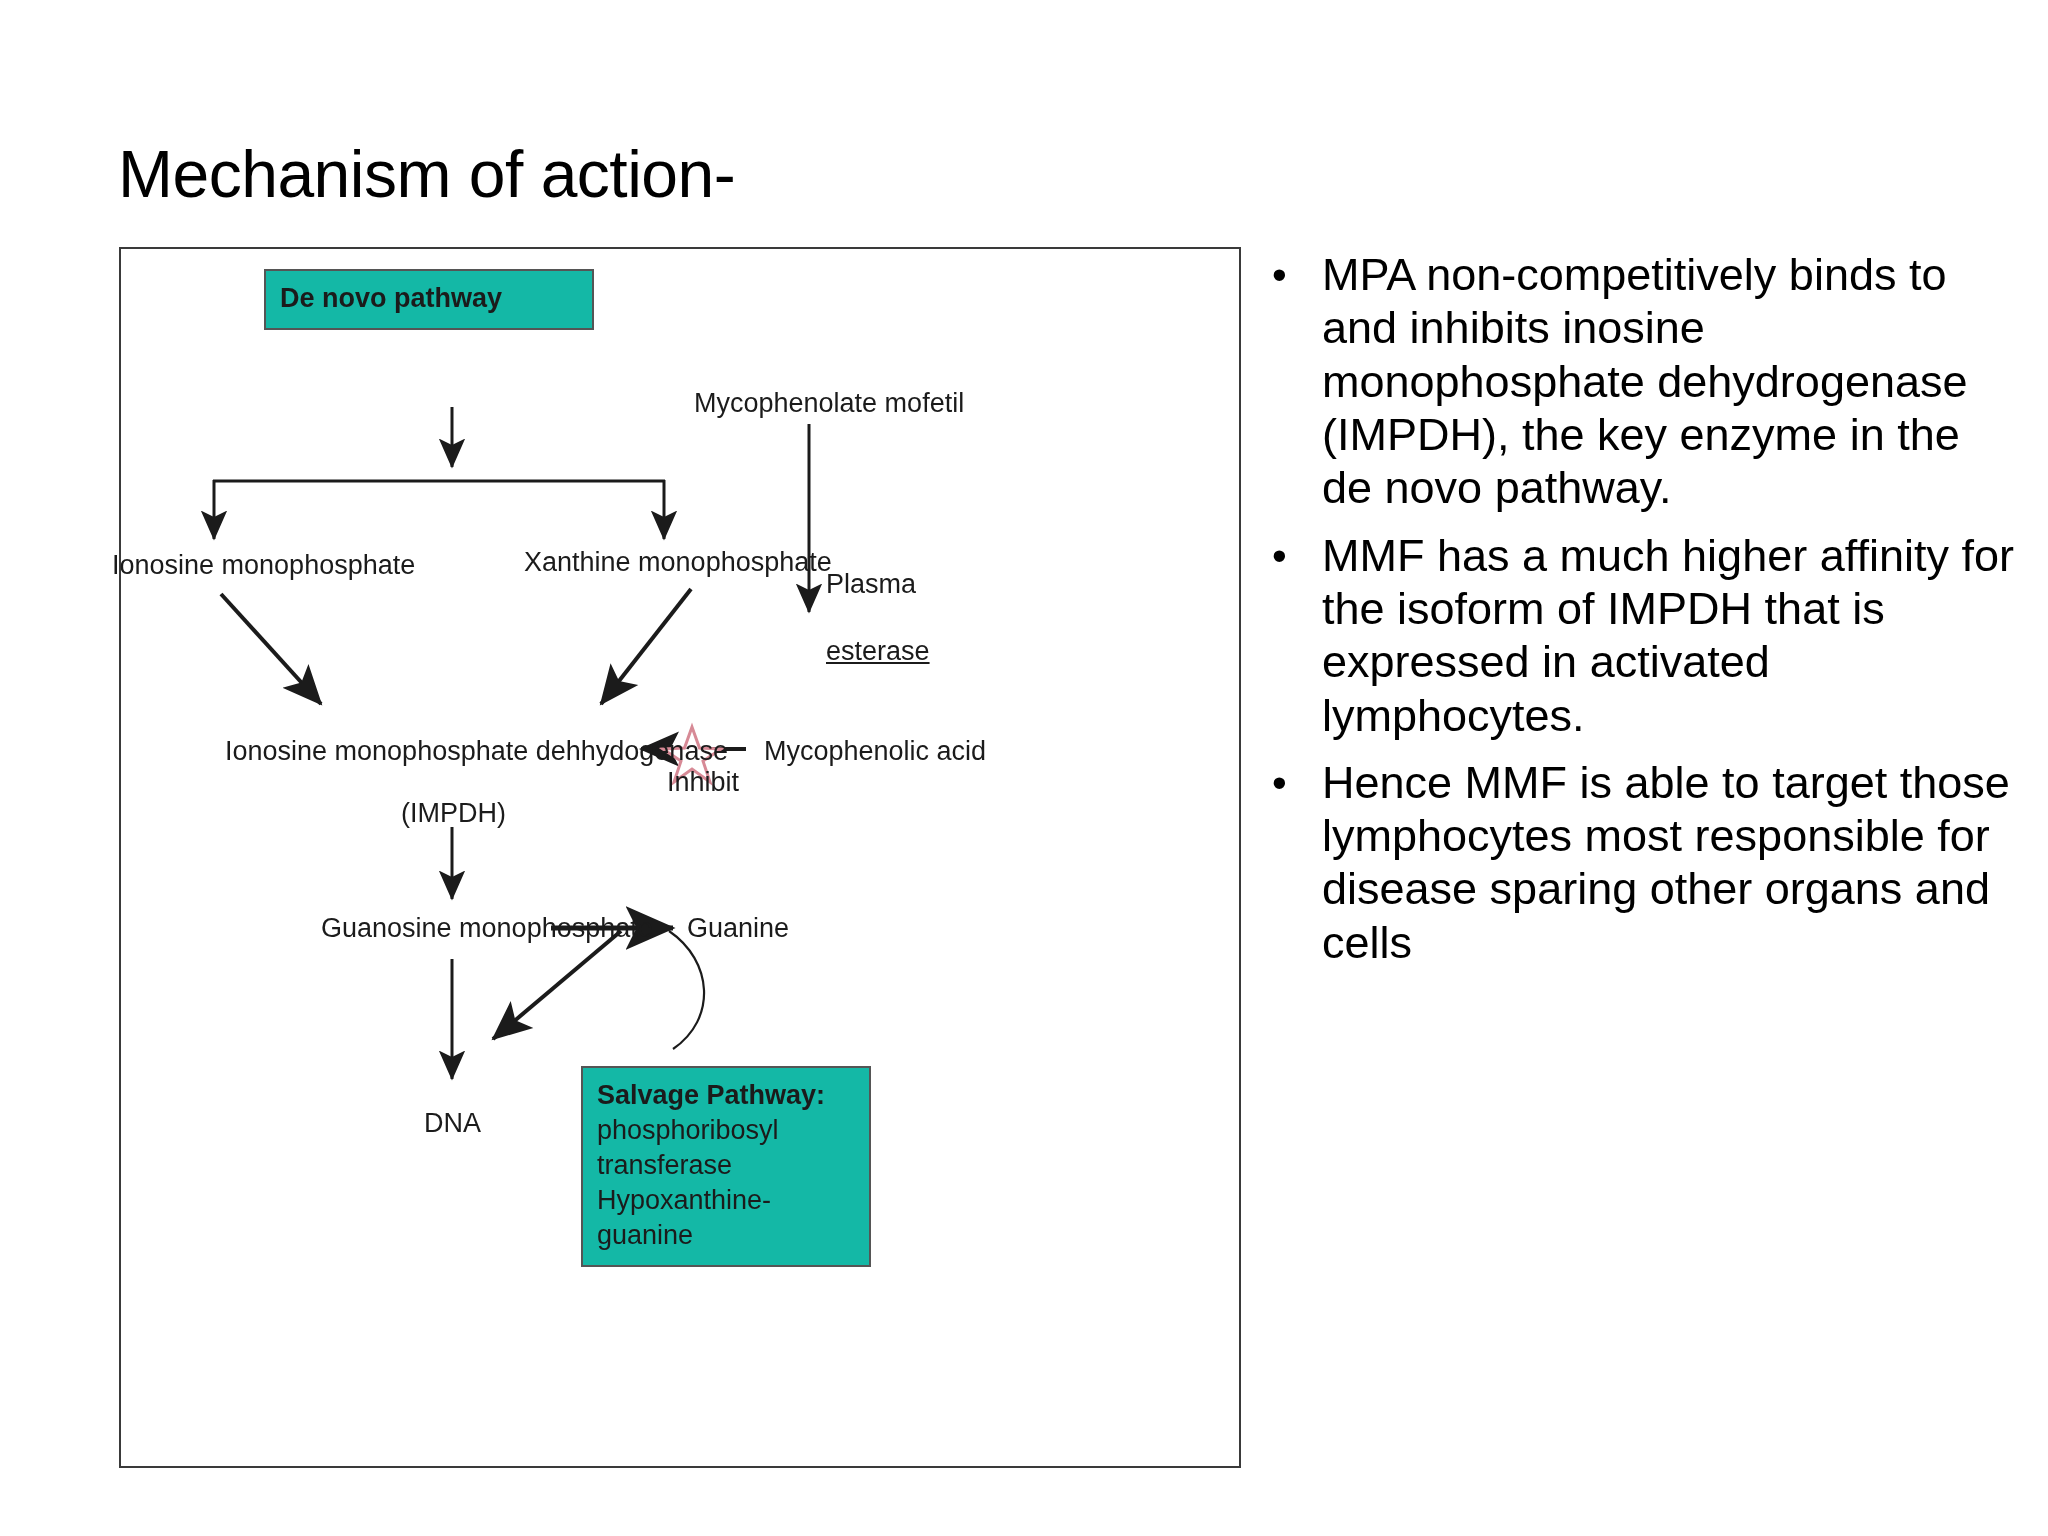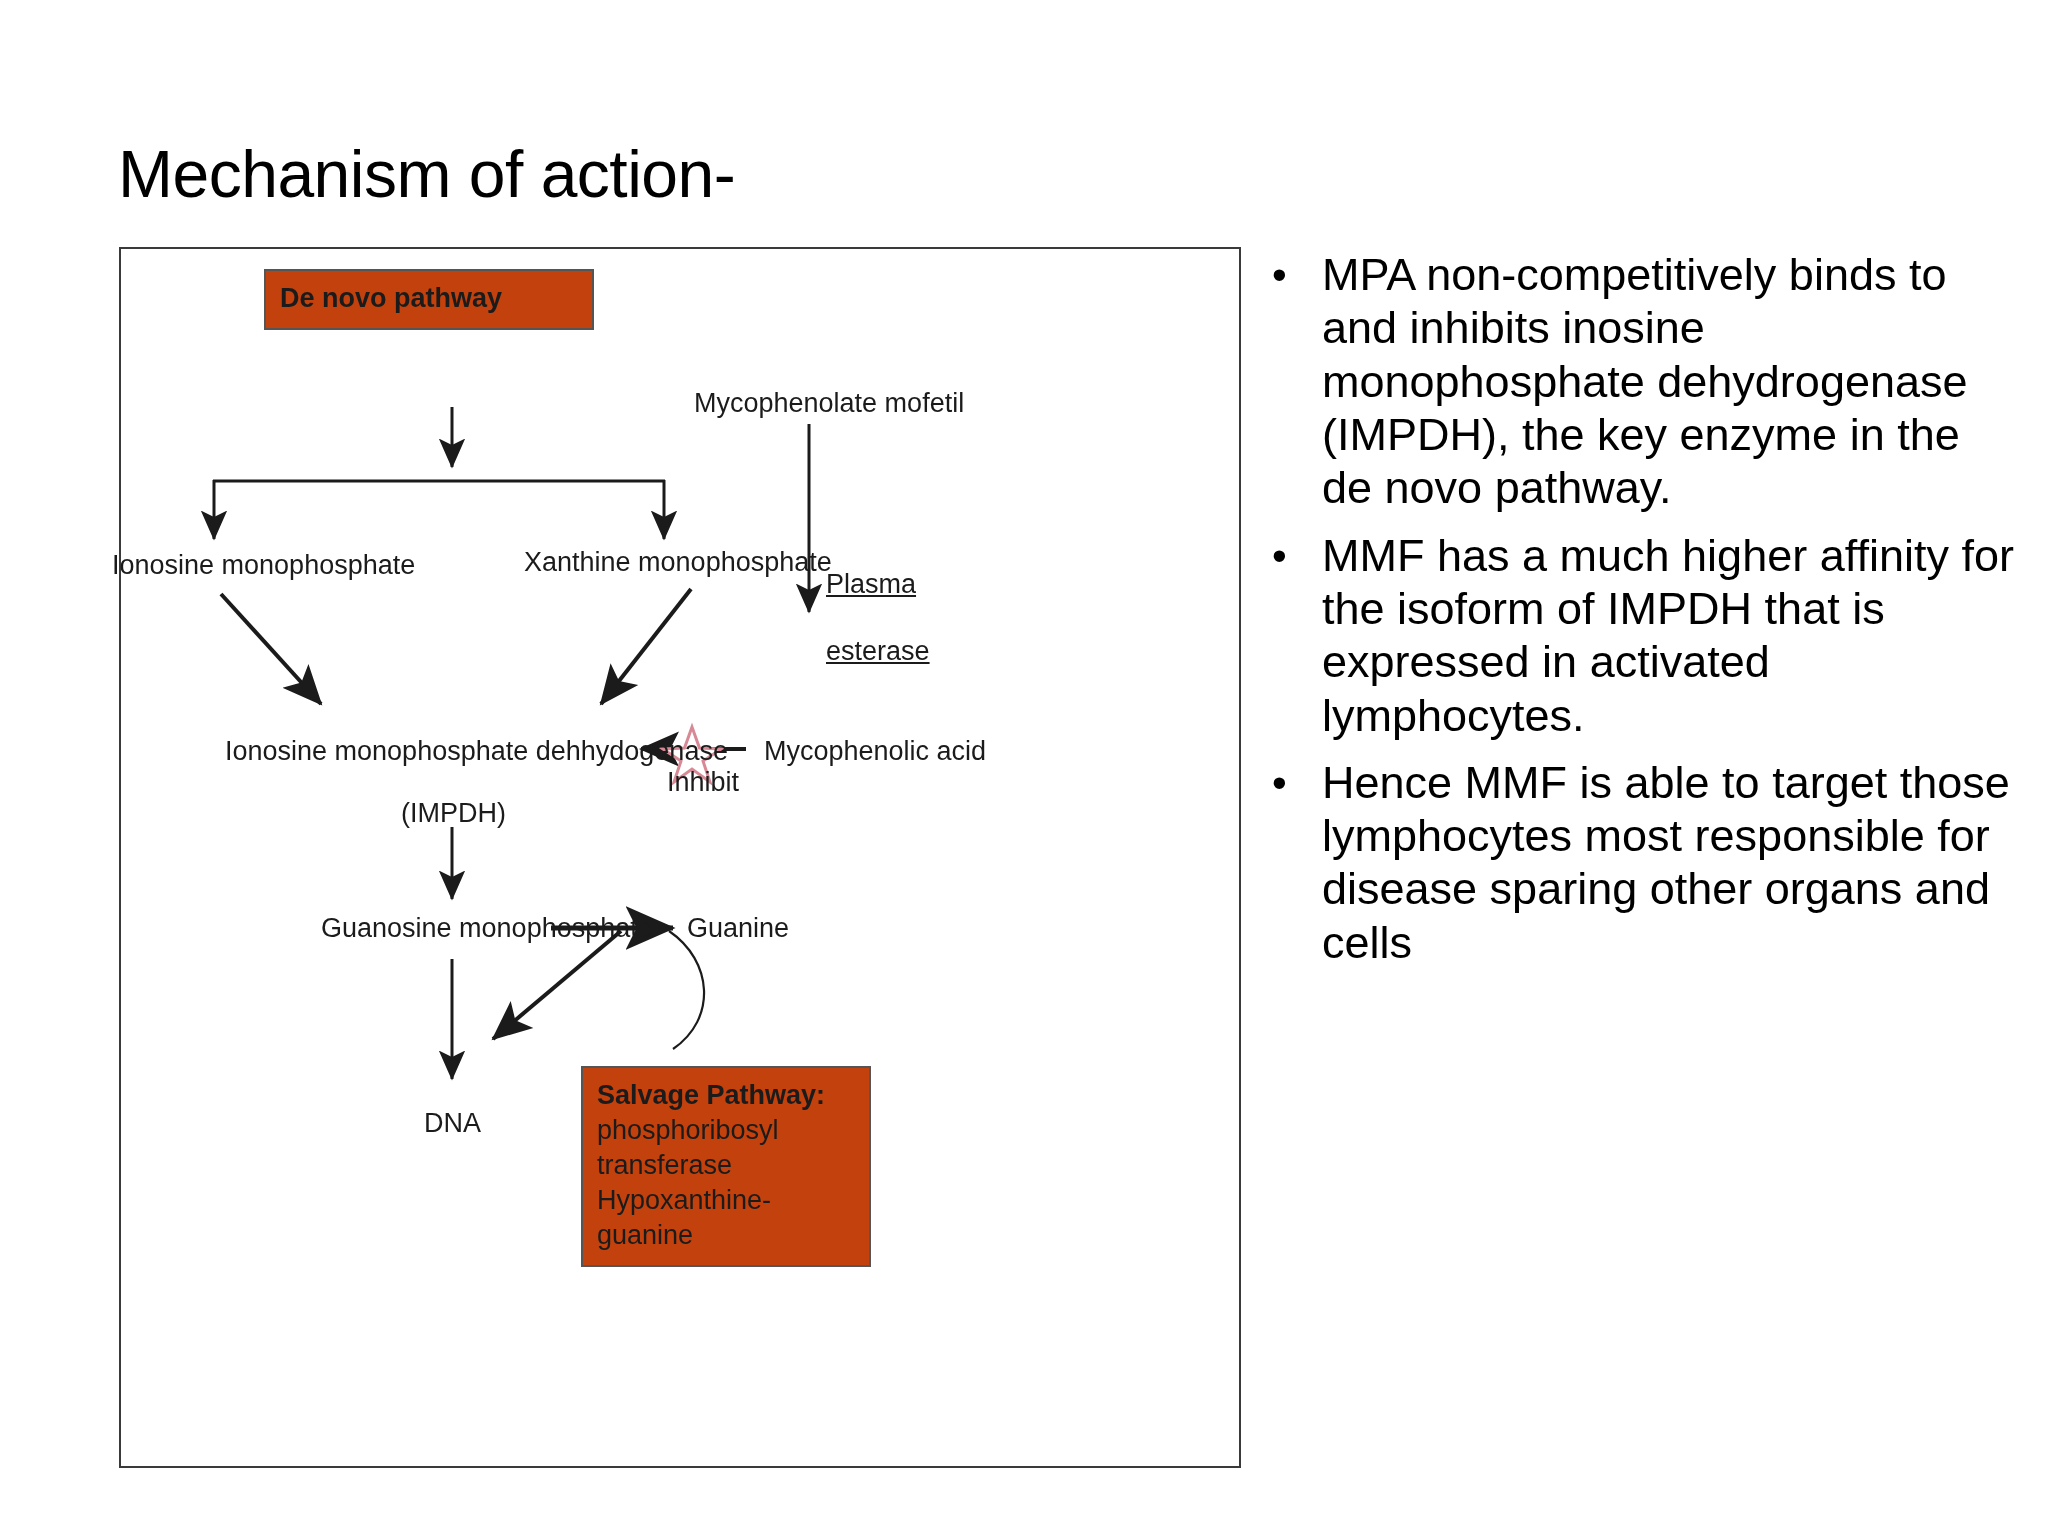--- a/index.html
+++ b/index.html
@@ -53,21 +53,21 @@
     font-size: 27px;
     line-height: 1.22;
     color: #1b1b1b;
     white-space: nowrap;
   }
 
   
   .dbox {
     position: absolute;
     border: 2px solid #555555;
-    background: #c2410c;
+    background: #14b8a6;
     box-sizing: border-box;
     padding: 10px 14px 12px 14px;
     font-size: 27px;
     line-height: 1.30;
     color: #1b1b1b;
   }
   .dbox .b-title { font-weight: bold; display: block; }
   .dbox .b-line  { display: block; }
 
   
@@ -160,21 +160,21 @@
       <span class="b-title">De novo pathway</span>
     </div>
 
 
     <div class="dnode" style="left:-9px; top:300px;">Ionosine monophosphate</div>
 
     <div class="dnode" style="left:403px; top:297px;">Xanthine monophosphate</div>
 
     <div class="dnode" style="left:573px; top:138px;">Mycophenolate mofetil</div>
 
-    <div class="dnode" style="left:705px; top:319px;text-decoration:underline;">Plasma</div>
+    <div class="dnode" style="left:705px; top:319px;">Plasma</div>
 
     <div class="dnode" style="left:705px; top:386px;text-decoration:underline;">esterase</div>
 
     <div class="dnode" style="left:72px; top:486px;margin-left:32px;">Ionosine monophosphate dehhydogenase</div>
 
     <div class="dnode" style="left:280px; top:548px;">(IMPDH)</div>
 
     <div class="dnode" style="left:546px; top:517px;">Inhibit</div>
 
     <div class="dnode" style="left:643px; top:486px;">Mycophenolic acid</div>

